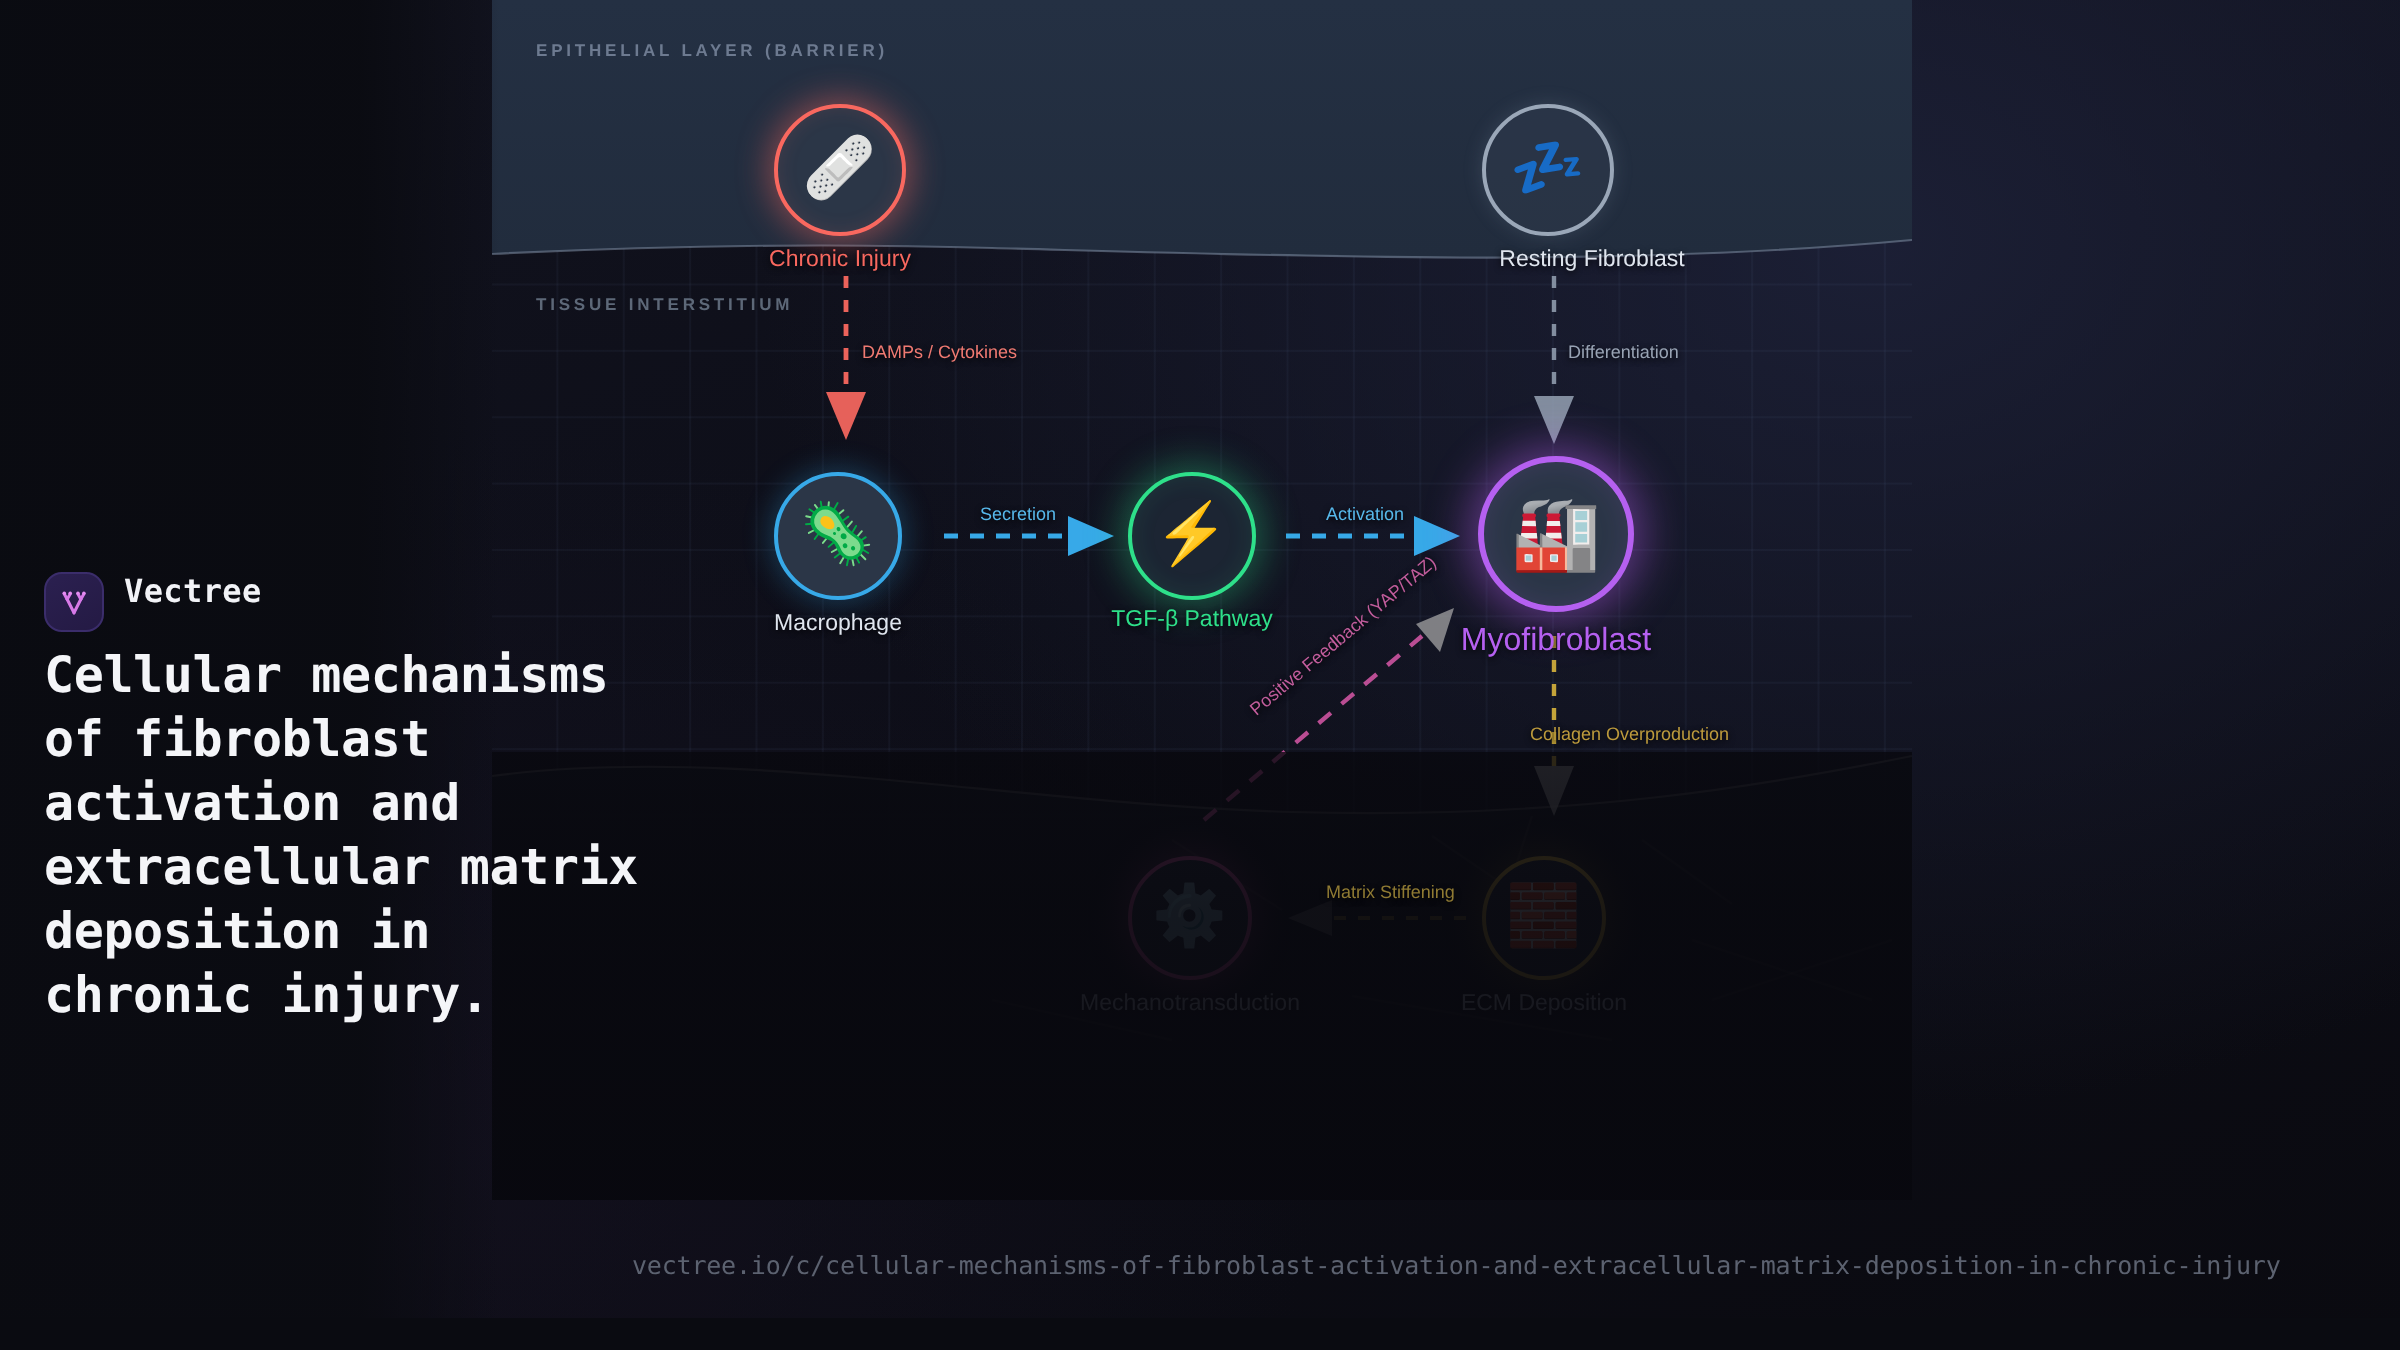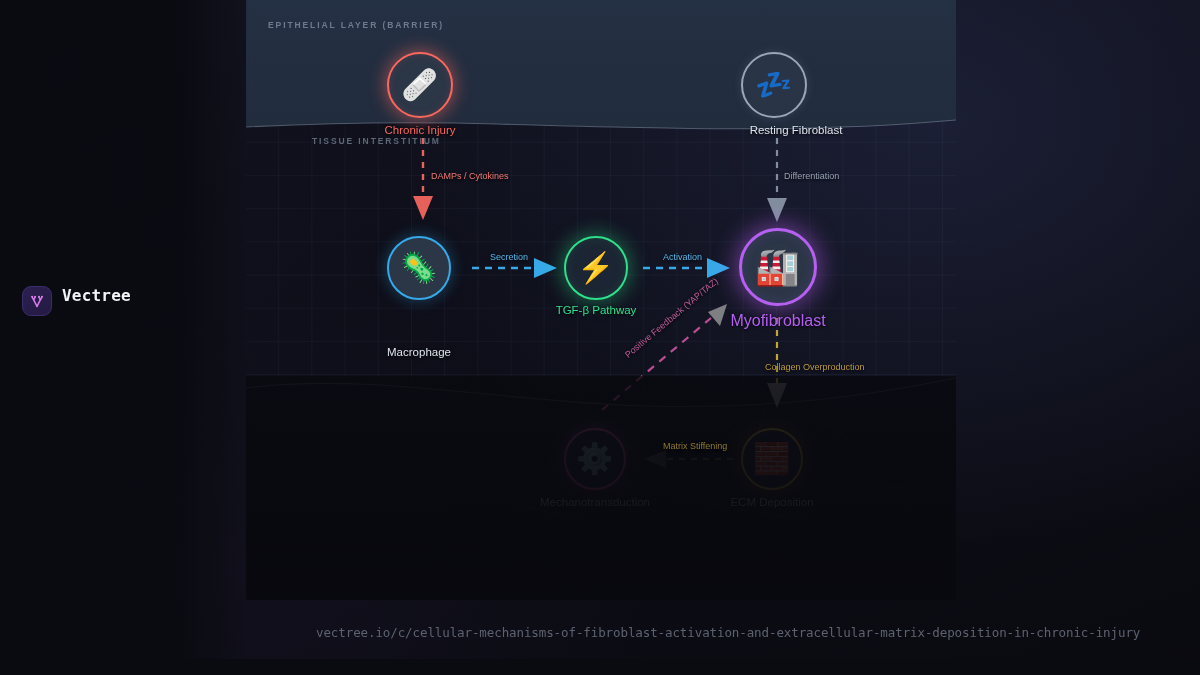--- a/index.html
+++ b/index.html
@@ -30,21 +30,21 @@
     background-size:33.2px 33.2px;
     background-position:-1px 9px;
   }
   .band-label{
     position:absolute;
     font-size:8.5px; font-weight:700; letter-spacing:1.9px;
     color:#6d7a90; text-transform:uppercase;
     font-family:"Liberation Sans", sans-serif;
   }
   #lbl-epi{ left:22px; top:20px; }
-  #lbl-int{ left:22px; top:136px; color:#5d6878;margin-left:44px; }
+  #lbl-int{ left:22px; top:147px; color:#5d6878; }
 
   
   .node{ position:absolute; }
   .node .disc{
     position:relative; border-radius:50%;
     display:flex; align-items:center; justify-content:center;
     background:#2b3647;
     font-size:30px; line-height:1;
   }
   .node .cap{
@@ -65,21 +65,21 @@
   #n-resting .disc{ width:66px; height:66px;
     border:2px solid #9aa7b8; background:#36415360;
     box-shadow:0 0 10px rgba(150,165,190,.18);}
   #n-resting .cap{ top:72px; color:#dfe5ee;padding-left:44px; }
 
   
   #n-macro{ left:141px; top:236px; }
   #n-macro .disc{ width:64px; height:64px;
     border:2.5px solid #37a9e8; background:#2b3647;
     box-shadow:0 0 14px 2px rgba(55,169,232,.28);}
-  #n-macro .cap{ top:70px; color:#dfe5ee;margin-top:40px; }
+  #n-macro .cap{ top:70px; color:#dfe5ee; }
 
   
   #n-tgf{ left:318px; top:236px; }
   #n-tgf .disc{ width:64px; height:64px;
     border:2.5px solid #2ee08a; background:#1c2533;
     box-shadow:0 0 18px 4px rgba(46,224,138,.35), inset 0 0 12px rgba(46,224,138,.10);}
   #n-tgf .cap{ top:68px; color:#2ee08a; }
 
   
   #n-myo{ left:493px; top:228px; }
@@ -284,17 +284,18 @@
           </g>
           <circle cx="4.6" cy="5.1" r="1.0" fill="#e48cf2"></circle>
           <circle cx="7.9" cy="5.1" r="1.0" fill="#e48cf2"></circle>
           <circle cx="12.2" cy="5.1" r="1.0" fill="#e48cf2"></circle>
           <circle cx="15.5" cy="5.1" r="1.0" fill="#e48cf2"></circle>
         </svg>
       </div>
       <div id="brand-name">Vectree</div>
     </div>
 
+    <div id="headline">Cellular mechanisms of fibroblast activation and extracellular matrix deposition in chronic injury.</div>
   </div>
 
   <div id="url">vectree.io/c/cellular-mechanisms-of-fibroblast-activation-and-extracellular-matrix-deposition-in-chronic-injury</div>
   <div id="bottombar"></div>
 </div>
 
 </body></html>

